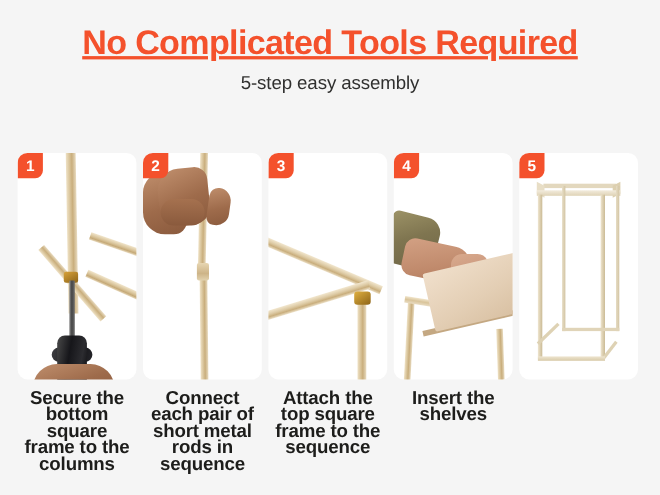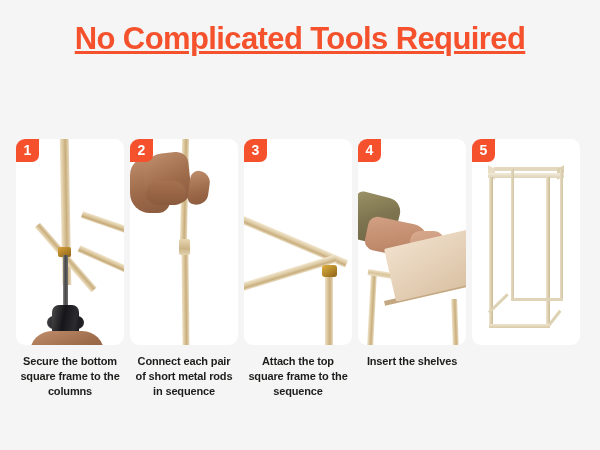--- a/index.html
+++ b/index.html
@@ -62,21 +62,21 @@
     font-weight: 700;
     line-height: 23px;
     text-align: center;
     z-index: 9;
   }
 
   .caption {
     margin-top: 9px;
     padding: 0 2px;
     text-align: center;
-    font-size: 11px;
+    font-size: 17px;
     font-weight: 700;
     color: #1d1d1b;
     line-height: 15px;
     letter-spacing: -0.15px;
   }
 
   
   .scene { position: absolute; inset: 0; }
   .rod { position: absolute; background: linear-gradient(90deg,#efe2c6 0%,#d9c49a 35%,#c9ae7d 60%,#e8dbc0 100%); }
   .rod-h { position: absolute; background: linear-gradient(180deg,#f0e4ca 0%,#d9c49a 45%,#c5a977 70%,#e9dcc2 100%); }
@@ -160,20 +160,21 @@
   .c5-diagR { left: 62px; top: 162px; width: 20px; height: 3px; transform: rotate(-52deg); transform-origin: left center;
               background:#ded2b4; }
 </style>
 </head>
 <body>
 
 <div class="page">
 
   <div class="header">
     <div class="title">No Complicated Tools Required</div>
+    <div class="subtitle">5-step easy assembly</div>
   </div>
 
   <div class="steps">
 
     <div class="step">
       <div class="card">
         <div class="badge">1</div>
         <div class="scene">
           <div class="rod c1-col"></div>
           <div class="rod c1-diag1"></div>

